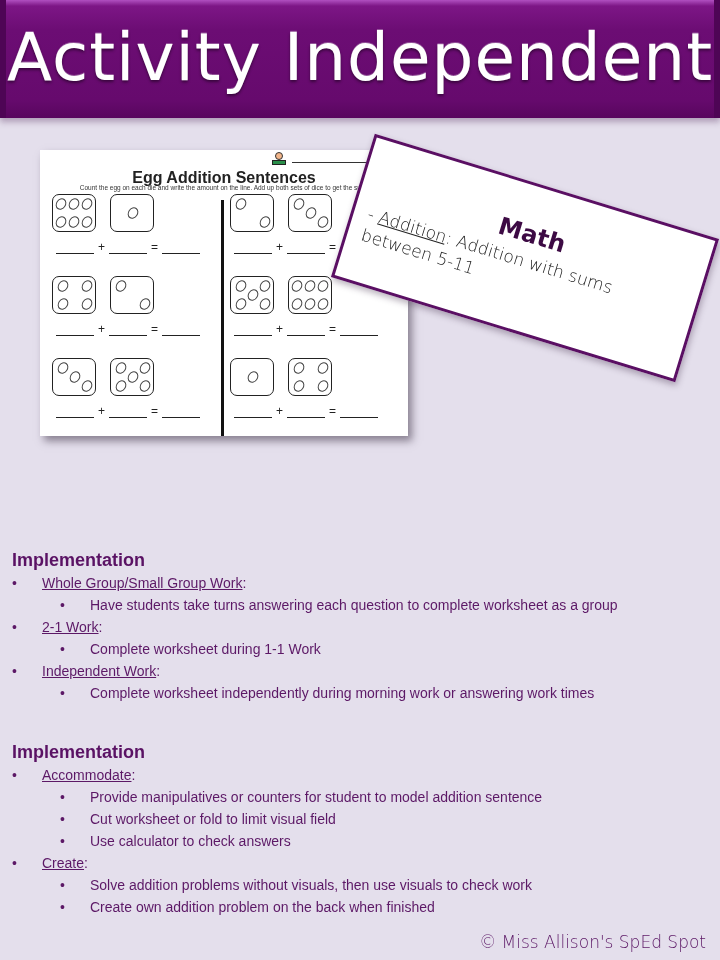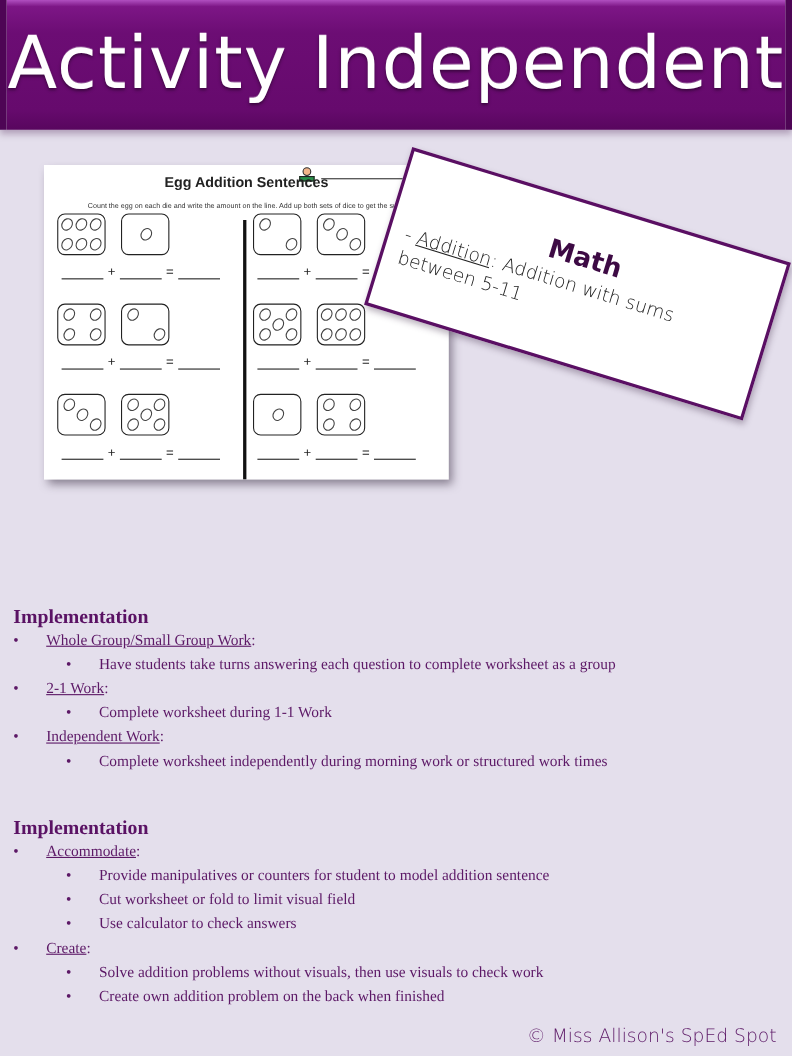--- a/index.html
+++ b/index.html
@@ -32,22 +32,22 @@
     background: #ffffff;
     box-shadow: 4px 5px 8px rgba(60,50,70,0.55);
     overflow: hidden;
   }
   .ws-header { position: relative; height: 32px; }
   .ws-name-icon { position: absolute; left: 232px; top: 2px; width: 14px; height: 14px; }
   .ws-name-icon .head { position:absolute; left:3px; top:0; width:8px; height:8px; border-radius:50%; background:#f2b58a; border:1px solid #333; }
   .ws-name-icon .base { position:absolute; left:0; top:8px; width:14px; height:5px; background:#2a8f4a; border:1px solid #222; }
   .ws-name-line { position: absolute; left: 252px; top: 12px; width: 116px; border-top: 1.5px solid #333; }
   .ws-title {
-    position: absolute; left: 0; right: 0; top: 8px; text-align: center;
-    font-family: "Liberation Sans", sans-serif; font-weight: bold; font-size: 13px; color: #222;
+    position: absolute; left: 0; right: 0; top: 19px; text-align: center;
+    font-family: "Liberation Sans", sans-serif; font-weight: bold; font-size: 16px; color: #222;
   }
   .ws-instr {
     position: absolute; left: 0; right: 0; top: 34px; text-align: center;
     font-family: "Liberation Sans", sans-serif; font-size: 6.5px; color: #333;
   }
   .ws-divider { position: absolute; left: 181px; top: 50px; width: 3px; height: 236px; background: #111; }
   .problem { position: absolute; width: 160px; height: 80px; }
   .die {
     position: absolute; width: 44px; height: 38px; border: 1.5px solid #222; border-radius: 7px; background:#fff;
   }
@@ -70,21 +70,21 @@
     position: absolute; left: 0; right: 0; top: 34px; text-align: center;
     font-family: "DejaVu Sans", sans-serif; font-weight: bold; font-size: 24px; color: #3d0a44;
   }
   .card-body {
     position: absolute; left: 14px; right: 10px; top: 64px;
     font-family: "DejaVu Sans", sans-serif; font-size: 17px; color: #222; line-height: 22px; font-weight: 300;
   }
   .card-body .u { text-decoration: underline; }
 
   
-  .section { position: absolute; left: 12px; width: 700px; color: #5c1866; font-family: Liberation Serif, serif; }
+  .section { position: absolute; left: 12px; width: 700px; color: #5c1866; font-family: Liberation Sans, sans-serif; }
   .sec-title { font-weight: bold; font-size: 18px; color: #5a1264; line-height: 24px; }
   .l1 { position: relative; padding-left: 30px; font-size: 14px; line-height: 22px; }
   .l1::before { content: "•"; position: absolute; left: 0; }
   .l2 { position: relative; padding-left: 78px; font-size: 14px; line-height: 22px; }
   .l2::before { content: "•"; position: absolute; left: 48px; }
   .ul { text-decoration: underline; }
 
   .footer {
     position: absolute; right: 14px; top: 932px;
     font-family: "DejaVu Sans", sans-serif; font-size: 17px; color: #5c1866; font-weight: 300;
@@ -240,21 +240,21 @@
   </div>
 </div>
 
 <div class="section" style="top:548px;">
   <div class="sec-title">Implementation</div>
   <div class="l1"><span class="ul">Whole Group/Small Group Work</span>:</div>
   <div class="l2">Have students take turns answering each question to complete worksheet as a group</div>
   <div class="l1"><span class="ul">2-1 Work</span>:</div>
   <div class="l2">Complete worksheet during 1-1 Work</div>
   <div class="l1"><span class="ul">Independent Work</span>:</div>
-  <div class="l2">Complete worksheet independently during morning work or structured work times</div>
+  <div class="l2">Complete worksheet independently during morning work or answering work times</div>
 </div>
 
 <div class="section" style="top:740px;">
   <div class="sec-title">Implementation</div>
   <div class="l1"><span class="ul">Accommodate</span>:</div>
   <div class="l2">Provide manipulatives or counters for student to model addition sentence</div>
   <div class="l2">Cut worksheet or fold to limit visual field</div>
   <div class="l2">Use calculator to check answers</div>
   <div class="l1"><span class="ul">Create</span>:</div>
   <div class="l2">Solve addition problems without visuals, then use visuals to check work</div>

